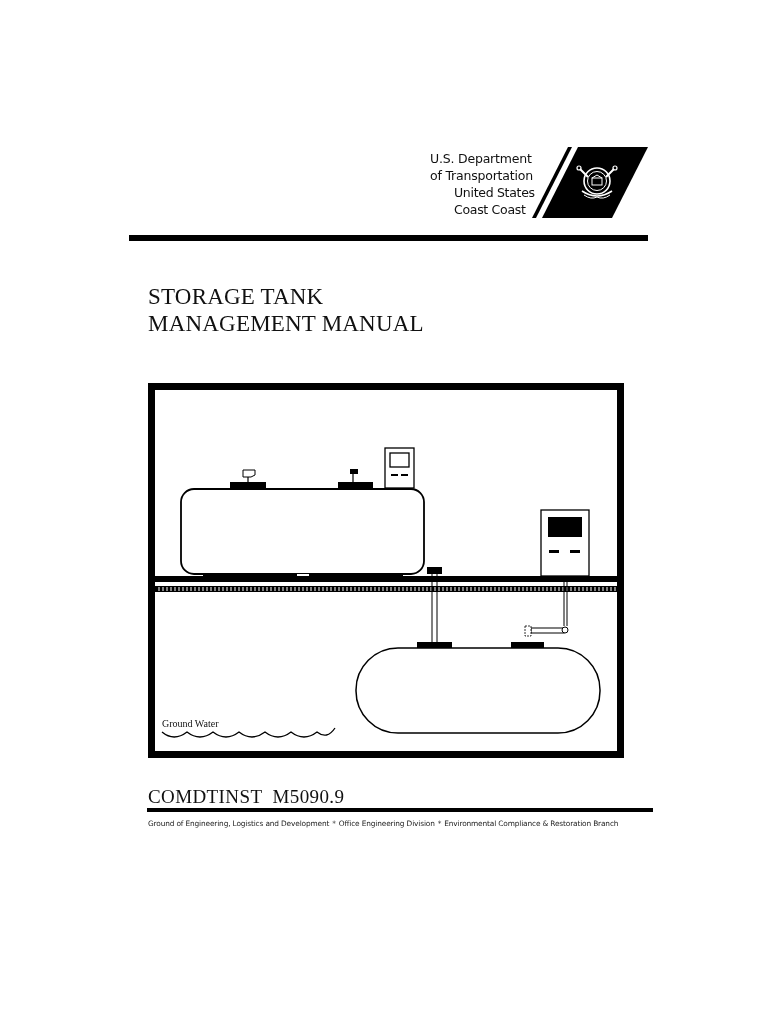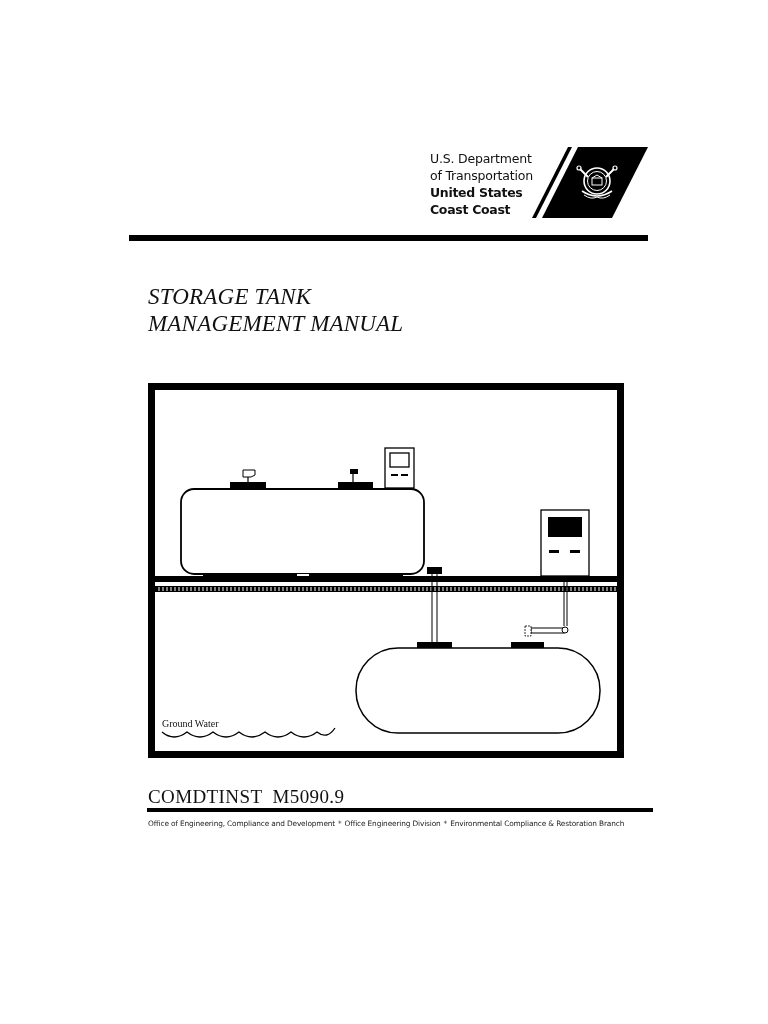--- a/index.html
+++ b/index.html
@@ -1,28 +1,28 @@
 <!DOCTYPE html>
 <html><head>
   <meta charset="utf-8">
   <style>
     html, body { margin: 0; padding: 0; background: #ffffff; }
     body { width: 768px; height: 1024px; position: relative; overflow: hidden; font-family: "Liberation Sans", sans-serif; color: #000; }
     .abs { position: absolute; }
 
     .agency { left: 430px; top: 150px; font-family: "DejaVu Sans", sans-serif; font-size: 12.5px; line-height: 17px; letter-spacing: -0.2px; color: #111; }
     .agency .line { display: block; white-space: nowrap; }
-    .agency .bold { font-weight: bold; letter-spacing: -0.3px; }
+    .agency .bold { font-weight: normal; letter-spacing: -0.3px; margin-left: 24px; }
 
     .logo { left: 525px; top: 143px; width: 130px; height: 80px; }
 
     .rule-top { left: 129px; top: 235px; width: 519px; height: 6px; background: #000; }
 
     .title { left: 148px; top: 283px; font-family: "Liberation Serif", serif; font-size: 23px; line-height: 27px; font-weight: normal; letter-spacing: 0.2px; color: #111; }
-    .title .line { display: block; white-space: nowrap; font-style: italic; }
+    .title .line { display: block; white-space: nowrap; }
 
     .illustration { left: 145px; top: 380px; width: 482px; height: 381px; }
 
     .doc-number { left: 148px; top: 786px; font-family: "Liberation Serif", serif; font-size: 19px; letter-spacing: 0.4px; color: #111; white-space: nowrap; }
     .doc-number span + span { margin-left: 10px; }
 
     .rule-bottom { left: 147px; top: 808px; width: 506px; height: 4px; background: #000; }
 
     .footer { left: 148px; top: 819px; width: 520px; font-family: "DejaVu Sans", sans-serif; font-size: 7.4px; letter-spacing: -0.15px; color: #222; white-space: nowrap; }
     .footer .sep { margin: 0 3px; }
@@ -238,14 +238,14 @@
   </g>
 </svg>
 
 <div class="abs doc-number">
   <span>COMDTINST</span><span>M5090.9</span>
 </div>
 
 <div class="abs rule-bottom"></div>
 
 <div class="abs footer">
-  <span>Office of Engineering, Compliance and Development</span><span class="sep">*</span><span>Office Engineering Division</span><span class="sep">*</span><span>Environmental Compliance &amp; Restoration Branch</span>
+  <span>Ground of Engineering, Logistics and Development</span><span class="sep">*</span><span>Office Engineering Division</span><span class="sep">*</span><span>Environmental Compliance &amp; Restoration Branch</span>
 </div>
 
 </body></html>

